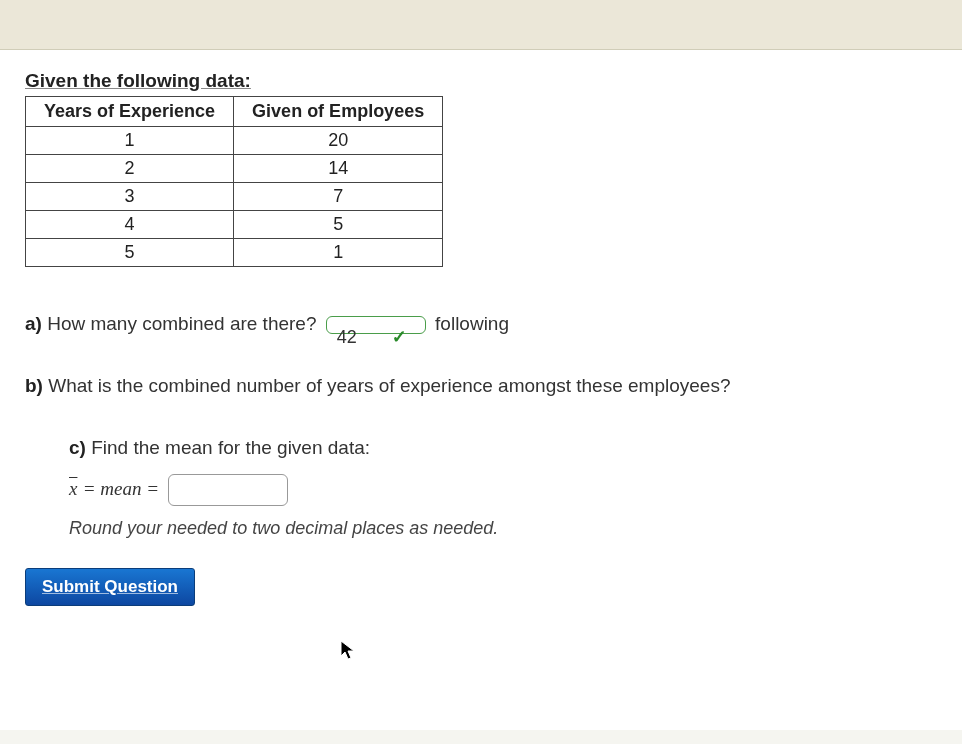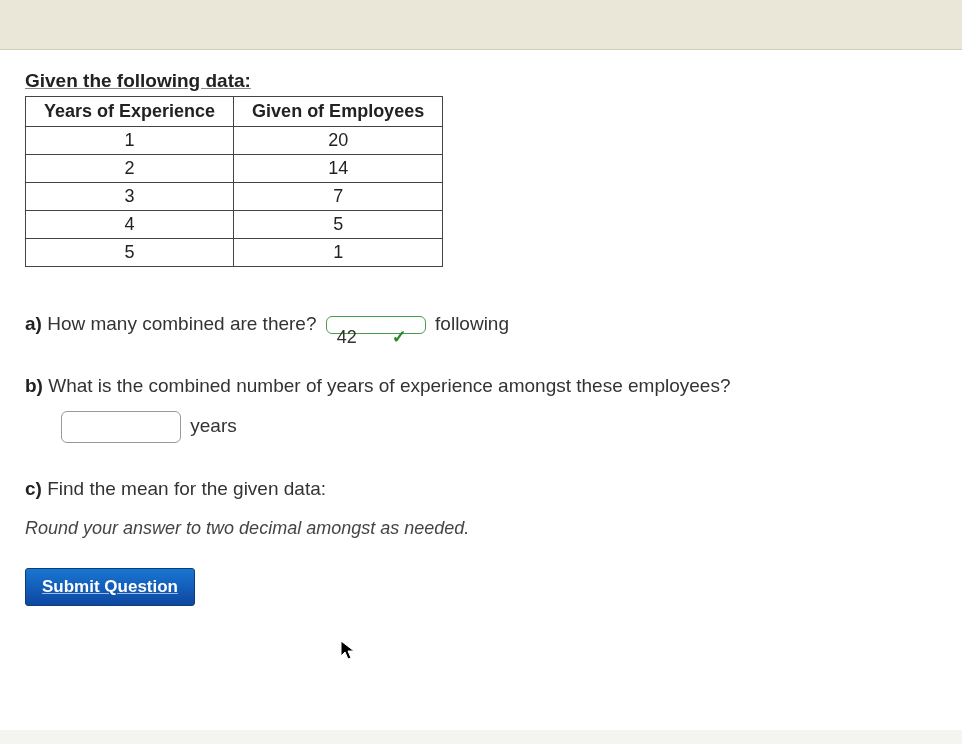--- a/index.html
+++ b/index.html
@@ -136,20 +136,21 @@
       font-size: 20px;
       color: #000;
       pointer-events: none;
     }
     .part-b-input {
       margin-top: 6px;
       margin-left: 32px;
     }
     .part-c {
       margin-bottom: 6px;
+      margin-left: 44px;
     }
   </style>
 </head>
 <body>
 
 <div class="top-bar"></div>
 
 <div class="content">
 
   <div class="intro">Given the following data:</div>
@@ -191,32 +192,33 @@
     <span class="answer-box correct">
       <span class="value">42</span>
       <span class="check-icon">✓</span>
     </span>
     <span>following</span>
   </div>
 
   <div class="question">
     <span class="label">b)</span>
     <span>What is the combined number of years of experience amongst these employees?</span>
-    <div class="part-b-input">
-      <span class="empty-box"></span>
-      <span>years</span>
-    </div>
   </div>
 
   <div class="question part-c">
     <div>
       <span class="label">c)</span>
       <span>Find the mean for the given data:</span>
     </div>
-    <div class="hint">Round your answer to two decimal amongst as needed.</div>
+    <div style="margin-top:6px;">
+      <span class="x-bar">x</span>
+      <span class="formula">= mean =</span>
+      <span class="empty-box"></span>
+    </div>
+    <div class="hint">Round your needed to two decimal places as needed.</div>
   </div>
 
   <button class="submit-btn">Submit Question</button>
 
   <div class="cursor-icon">
     <svg width="18" height="22" viewBox="0 0 18 22">
       <path d="M1 1 L1 16 L5 12 L8 19 L11 18 L8 11 L14 11 Z" fill="#000" stroke="#fff" stroke-width="1"></path>
     </svg>
   </div>
 

